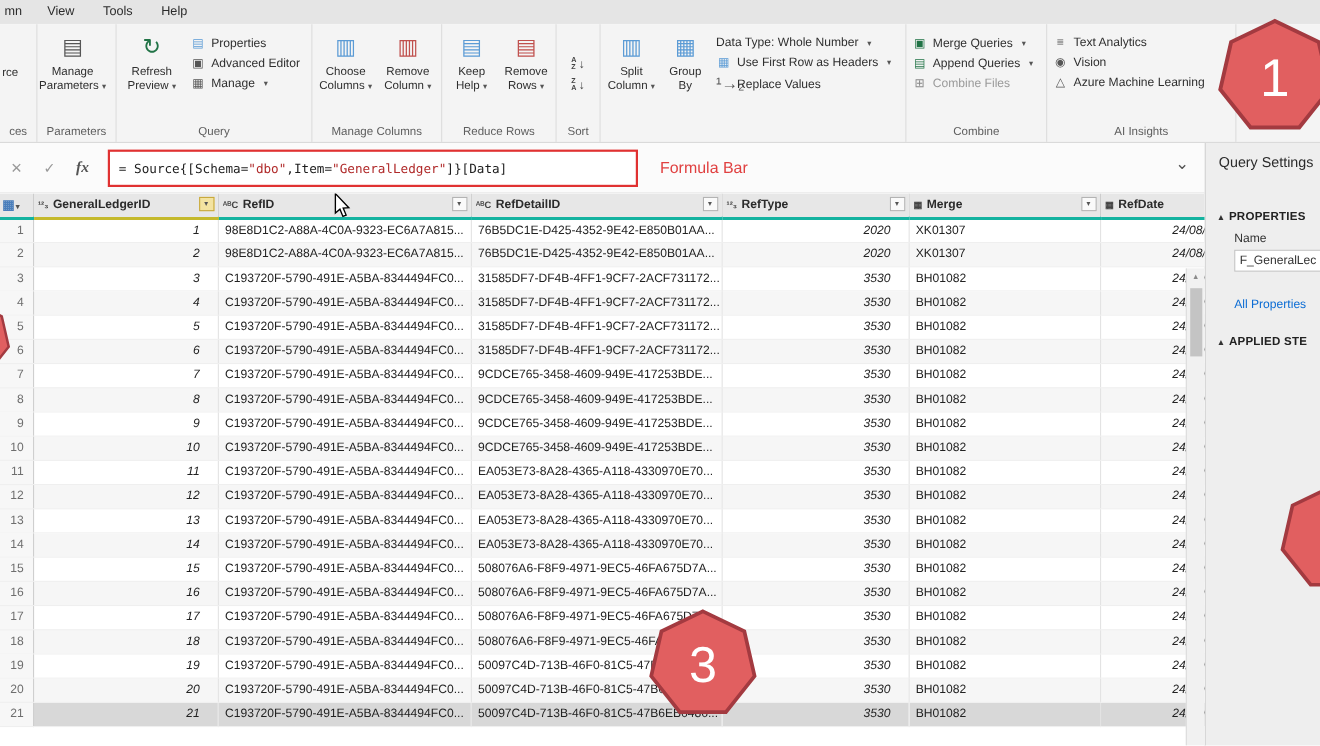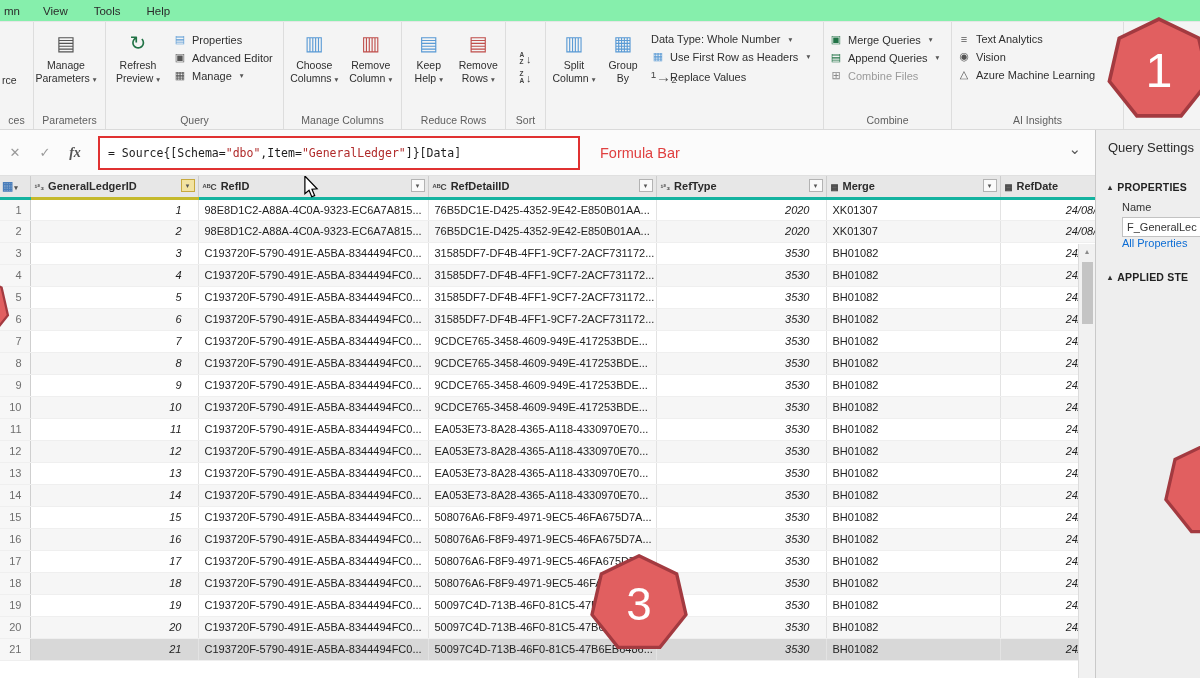--- a/index.html
+++ b/index.html
@@ -1,21 +1,21 @@
 <!DOCTYPE html>
 <html><head>
 <meta charset="utf-8">
 <style>
   *{margin:0;padding:0;box-sizing:border-box}
   html,body{width:1200px;height:678px;overflow:hidden;background:#fff;
     font-family:"Liberation Sans",sans-serif;color:#222}
   .app{position:relative;width:1200px;height:678px;overflow:hidden;background:#fff}
 
   
-  .menubar{height:22px;background:#86efac;border-bottom:1px solid #e6e6e6;
+  .menubar{height:22px;background:#e5e5e5;border-bottom:1px solid #e6e6e6;
     display:flex;align-items:center;font-size:11.5px;color:#2b2b2b}
   .menu-item{padding:0 13px;cursor:default}
   .menu-item.clipped{padding:0 10px 0 4px}
 
   
   .ribbon{height:108px;background:#f4f4f4;border-bottom:1px solid #dadada;
     display:flex;align-items:stretch;font-size:11px;color:#333}
   .rgroup{display:flex;flex-direction:column;border-right:1px solid #ddd;padding:2px 3px 0;flex:0 0 auto}
   .gbody{flex:1;display:flex;align-items:flex-start;gap:2px}
   .gbody.gcol{flex-direction:column;justify-content:center;gap:6px;align-items:center}
@@ -27,21 +27,21 @@
   .smallstack{display:flex;flex-direction:column;gap:5px;padding:9px 4px 0 4px}
   .smallitem{display:flex;align-items:center;gap:5px;white-space:nowrap;font-size:11px;color:#2f2f2f}
   .smallitem.disabled{color:#9a9a9a}
   .sicon{width:14px;text-align:center;font-size:11px}
   .drop{font-size:7.5px;color:#555;margin-left:3px}
   .ic-blue{color:#5b9bd5}.ic-red{color:#c0504d}.ic-green{color:#217346}
   .ic-gray{color:#8a8a8a}.ic-dark{color:#555}
   .sortbtn{display:flex;align-items:center;gap:2px;cursor:default}
   .sstack{display:flex;flex-direction:column;font-size:6.5px;line-height:6.5px;font-weight:bold;color:#444}
   .sarrow{font-size:11px;color:#444}
-  .frag{position:absolute;left:2px;top:52px;font-size:10.5px;color:#2f2f2f}
+  .frag{position:absolute;left:2px;top:38px;font-size:10.5px;color:#2f2f2f}
   .clippedg{position:relative}
 
   
   .content{display:flex;height:548px}
   .left{width:1095px;position:relative;flex:0 0 auto}
 
   
   .formula-row{height:46px;display:flex;align-items:center;background:#fbfbfb;
     border-bottom:1px solid #e0e0e0;position:relative}
   .fic{color:#999;font-size:13px;width:30px;text-align:center}
@@ -79,28 +79,28 @@
 
   
   .vscroll{position:absolute;right:0;top:68px;bottom:0;width:17px;background:#f1f1f1;
     border-left:1px solid #dcdcdc;display:flex;flex-direction:column;align-items:center}
   .varrow{font-size:8px;color:#8a8a8a;margin-top:3px}
   .vthumb{width:11px;height:62px;background:#c4c4c4;margin-top:6px}
 
   
   .panel{flex:1;background:#eeeeee;border-left:1px solid #c9c9c9;padding:10px 0 0 12px;
     font-size:11px;color:#333;overflow:hidden;white-space:nowrap}
-  .ptitle{font-size:13px;color:#2b2b2b;margin-bottom:26px}
+  .ptitle{font-size:13px;color:#2b2b2b;margin-bottom:36px}
   .psection{display:flex;align-items:center;gap:5px;font-weight:bold;font-size:10.5px;
     letter-spacing:.2px;color:#222;margin-bottom:8px}
   .ptri{font-size:8px;color:#333}
   .plabel{margin:2px 0 4px 14px;color:#333}
   .pinput{margin-left:14px;width:86px;height:20px;background:#fff;border:1px solid #c2c2c2;
     line-height:18px;padding:0 4px;overflow:hidden}
-  .plink{margin:0 0 22px 14px;color:#0b6cd4}
+  .plink{margin:24px 0 22px 14px;color:#0b6cd4}
   .steps{margin-left:6px}
   .step{height:20px;line-height:20px;padding-left:22px;color:#2b2b2b;position:relative;width:110px}
   .step.selected{background:#cdd9e2;padding-left:8px}
   .stepx{color:#444;margin-right:6px;font-size:10px}
 
   
   .badge{position:absolute;z-index:50}
   .hept{fill:#e15f60;stroke:#a33a40;stroke-width:0.07}
   .hnum{fill:#ffffff;font-size:0.95px;text-anchor:middle;font-family:"Liberation Sans",sans-serif}
   #badge-1{left:1103px;top:14px;width:112px;height:112px}

